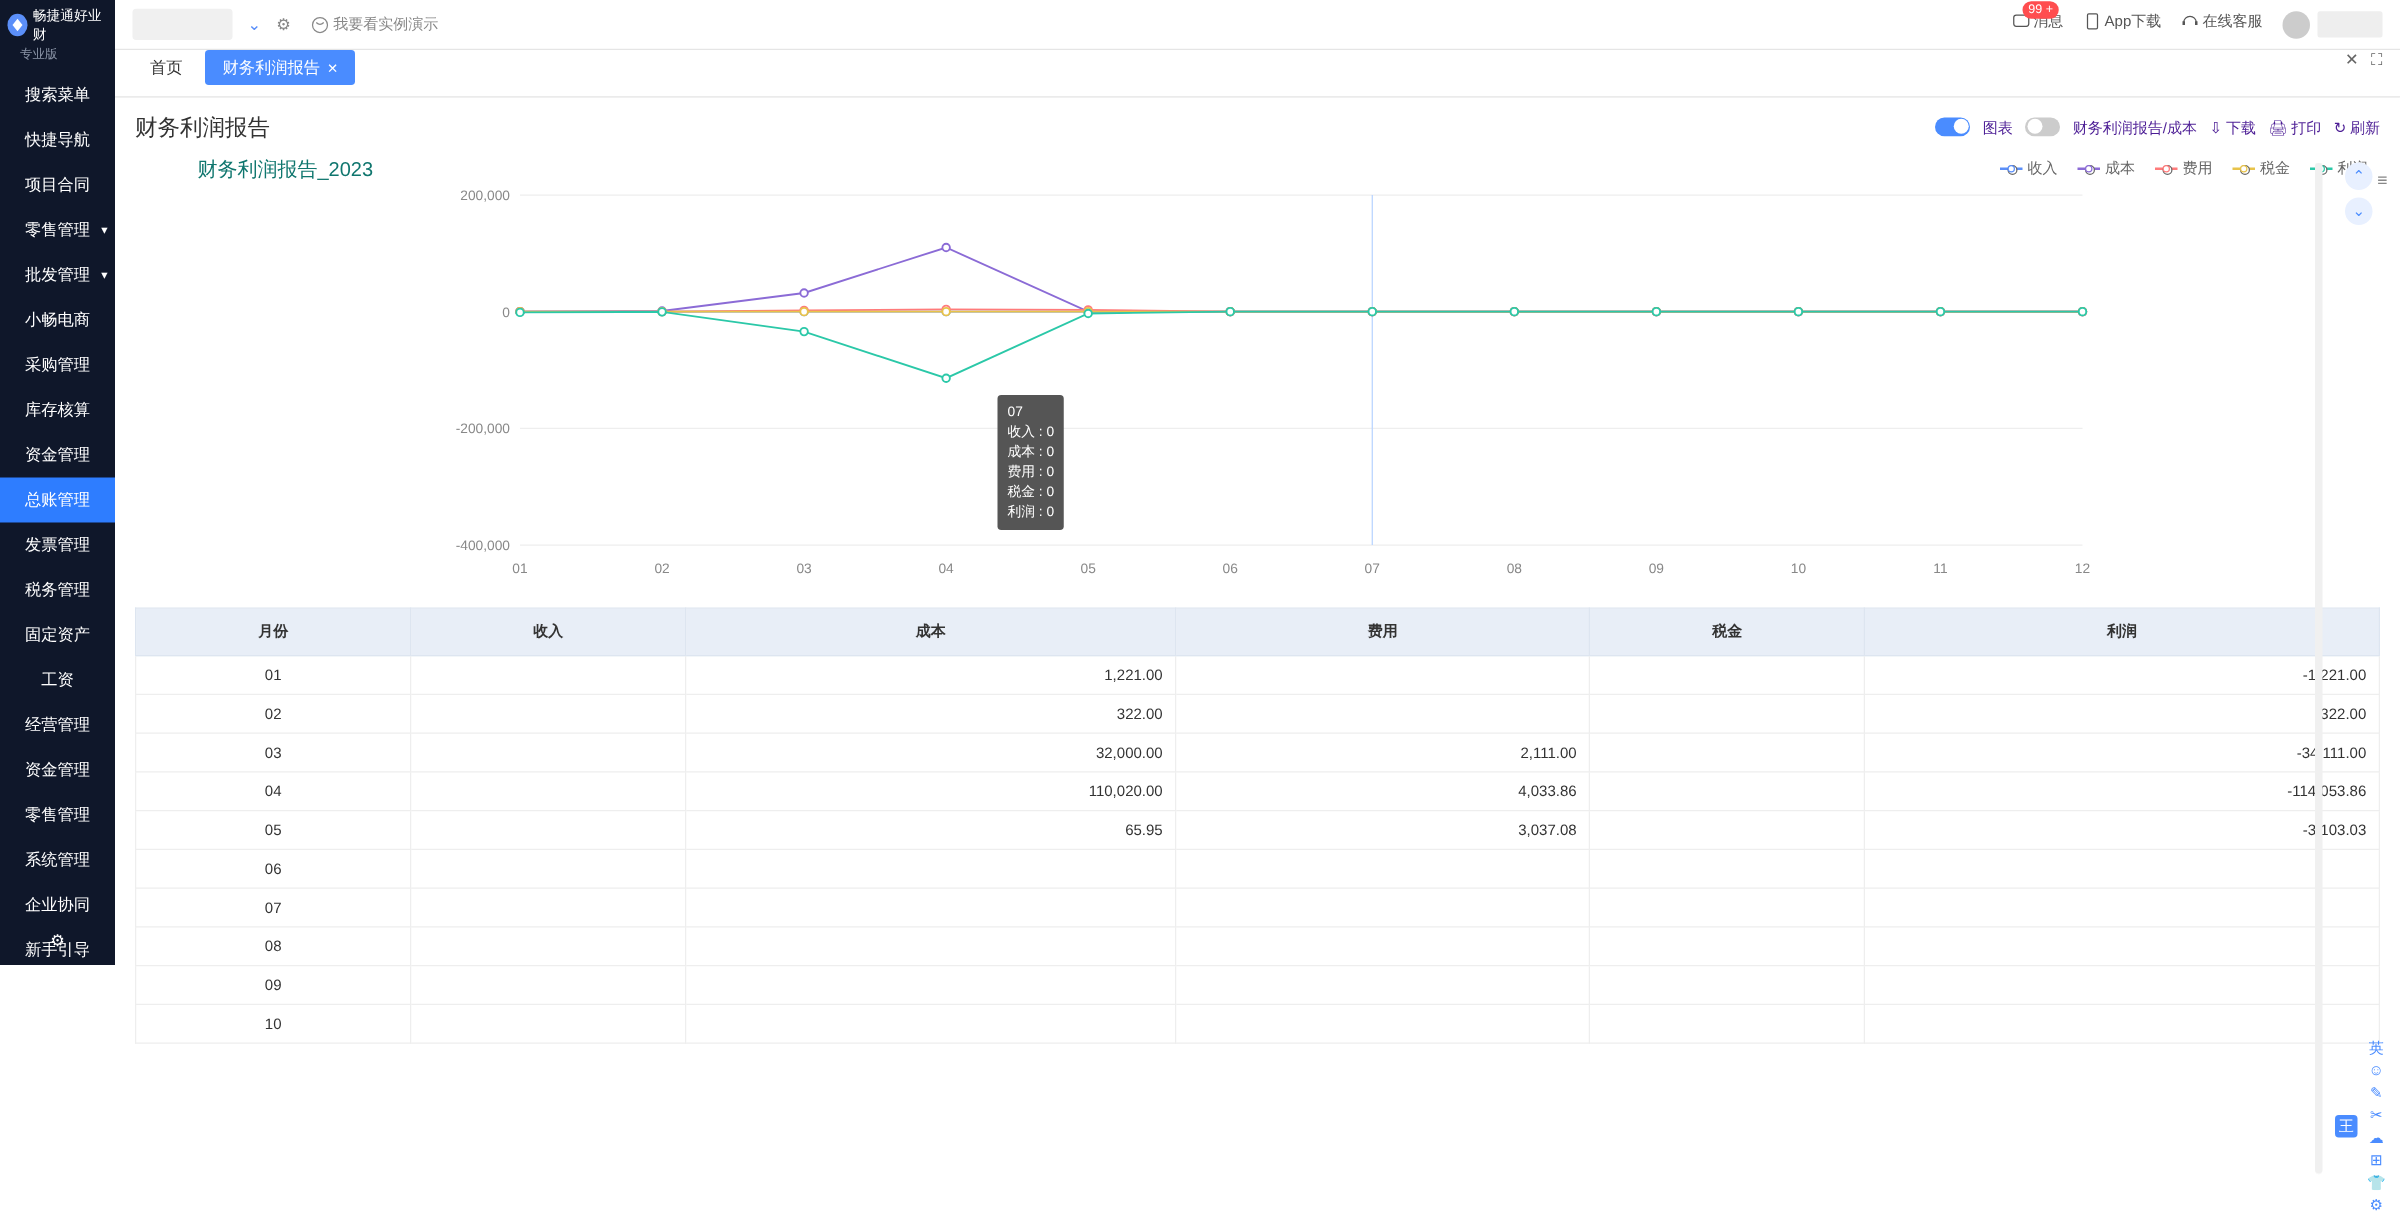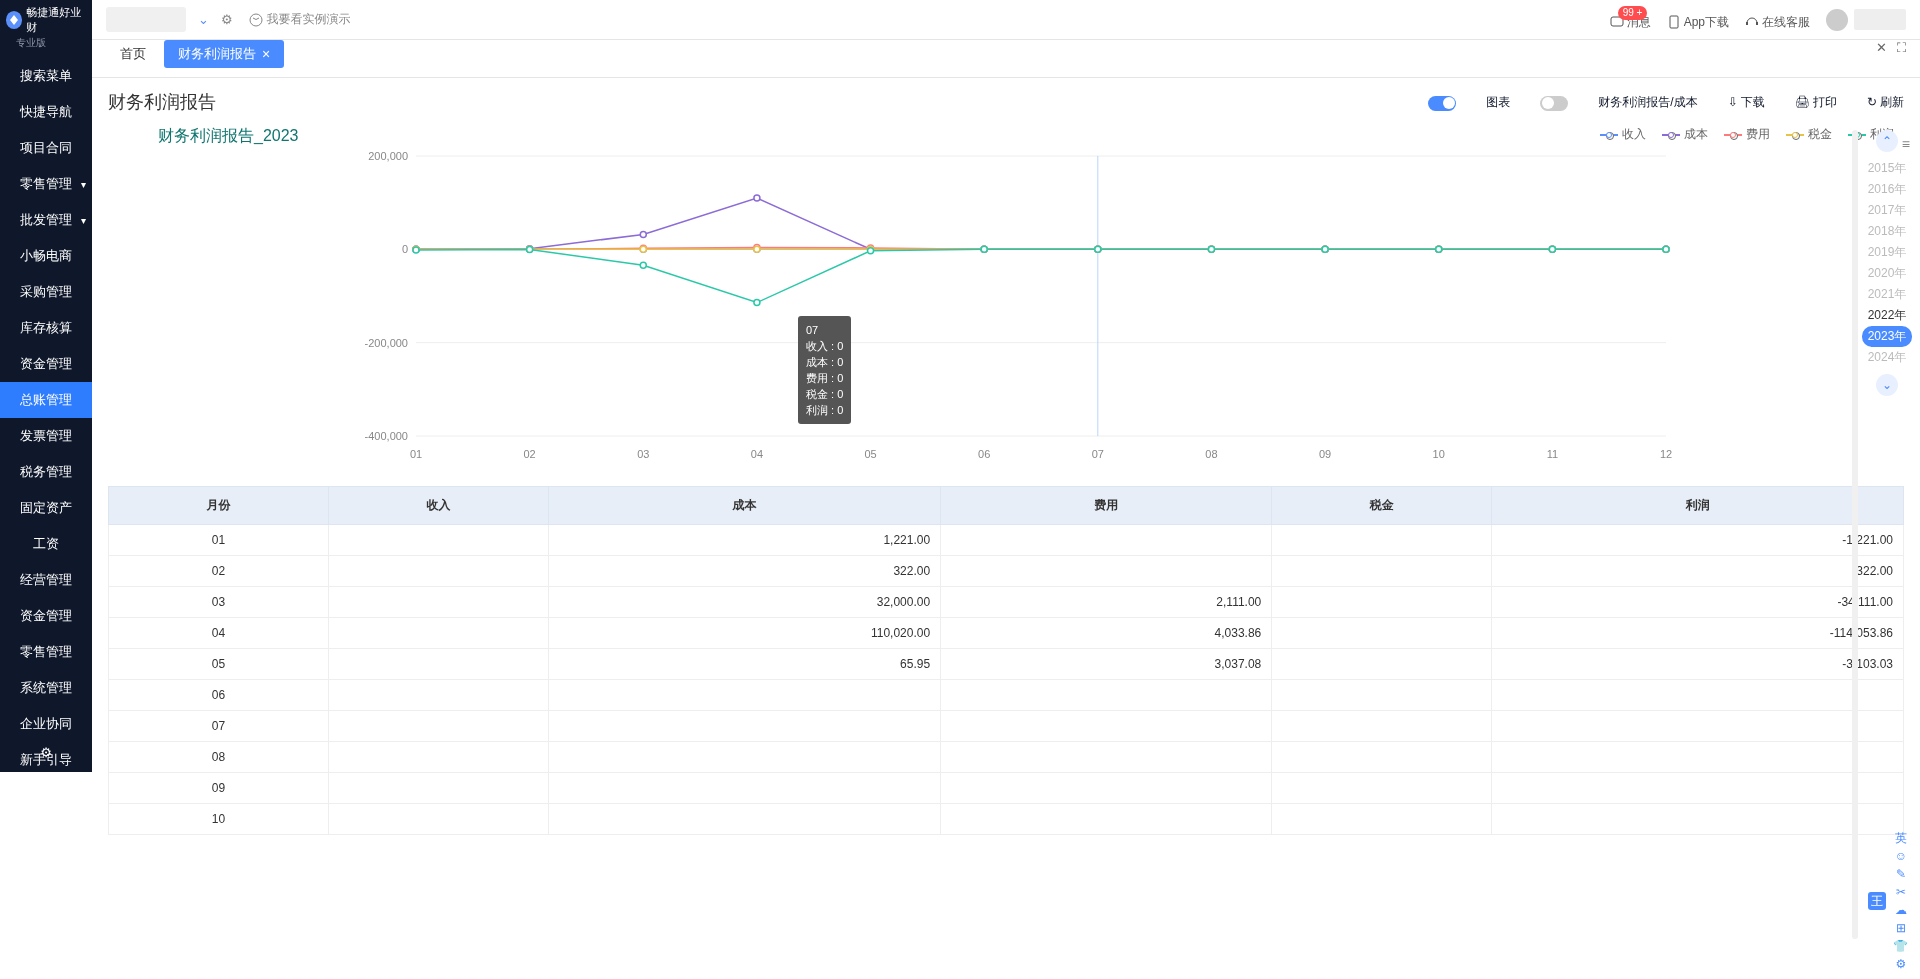--- a/index.html
+++ b/index.html
@@ -13,36 +13,36 @@
 .nav-item{height:36px;display:flex;align-items:center;justify-content:center;font-size:13px;cursor:pointer;position:relative}
 .nav-item.active{background:#2e7dff}
 .nav-item .arrow{position:absolute;right:6px;font-size:10px}
 .gear-bottom{position:absolute;bottom:12px;left:0;right:0;text-align:center;color:#fff;cursor:pointer}
 .top-header{position:fixed;left:92px;right:0;top:0;height:40px;background:#fff;border-bottom:1px solid #e5e5e5;display:flex;align-items:center;padding:0 14px;z-index:50}
 .org-name{background:#f0f0f0;padding:4px 10px;border-radius:3px;color:#999;font-size:12px}
 .dropdown-arrow{color:#5b8ff9;margin:0 12px;cursor:pointer}
 .gear-icon{color:#888;margin-right:16px;cursor:pointer}
 .demo-link{display:flex;align-items:center;color:#888;font-size:12px;cursor:pointer}
 .demo-link svg{margin-right:4px}
-.top-right{margin-left:auto;display:flex;align-items:flex-end;gap:16px}
+.top-right{margin-left:auto;display:flex;align-items:flex-start;gap:16px}
 .top-right-item{display:flex;align-items:center;font-size:12px;color:#555;cursor:pointer;position:relative}
 .top-right-item svg{margin-right:3px}
 .badge{position:absolute;top:-8px;left:8px;background:#ff4d4f;color:#fff;font-size:10px;padding:0 5px;border-radius:8px;line-height:14px}
 .avatar{width:22px;height:22px;background:#ccc;border-radius:50%;margin-right:6px}
 .tabs-bar{position:fixed;left:92px;right:0;top:40px;height:38px;background:#fff;border-bottom:1px solid #e5e5e5;display:flex;padding:0 14px;z-index:49}
 .tab{padding:0 14px;height:28px;display:flex;align-items:center;border-radius:3px;font-size:13px;cursor:pointer;margin-right:4px}
 .tab.home{color:#333}
 .tab.active{background:#4a8cff;color:#fff}
 .tab-close{margin-left:6px;font-size:14px}
 .tabs-right{margin-left:auto;display:flex;gap:10px}
 .tabs-right span{cursor:pointer;color:#666}
 .main{position:fixed;left:92px;right:0;top:78px;bottom:0;overflow:auto;background:#fff}
 .page-header{display:flex;align-items:center;padding:12px 16px;height:48px}
 .page-title{font-size:18px;font-weight:500}
-.page-actions{margin-left:auto;display:flex;align-items:flex-end;gap:30px;font-size:12px;color:#0f172a}
+.page-actions{margin-left:auto;display:flex;align-items:flex-start;gap:10px;font-size:12px;color:#4c1d95}
 .toggle{width:28px;height:15px;border-radius:8px;position:relative;cursor:pointer}
 .toggle.on{background:#4a8cff}
 .toggle.off{background:#ccc}
 .toggle::after{content:"";position:absolute;width:12px;height:12px;background:#fff;border-radius:50%;top:1.5px}
 .toggle.on::after{right:1.5px}
 .toggle.off::after{left:1.5px}
 .action-link{display:flex;align-items:center;cursor:pointer;gap:3px}
 .chart-area{position:relative;margin:0 16px;height:360px}
 .chart-title{position:absolute;left:50px;top:0;font-size:16px;color:#0f766e}
 .legend{position:absolute;right:10px;top:0;display:flex;gap:16px;font-size:12px;color:#666}
@@ -377,32 +377,20 @@
             <td></td>
           </tr>
         </tbody>
     </table>
   </div>
 </div>
 
 <div class="divider-vert"></div>
 <div class="year-panel">
   <div class="year-scroll">⌃</div>
-  <div id="years">
-      <div class="year">2015年</div>
-      <div class="year">2016年</div>
-      <div class="year">2017年</div>
-      <div class="year">2018年</div>
-      <div class="year">2019年</div>
-      <div class="year">2020年</div>
-      <div class="year">2021年</div>
-      <div class="year cur">2022年</div>
-      <div class="year sel">2023年</div>
-      <div class="year">2024年</div>
-    </div>
   <div class="year-scroll">⌄</div>
 </div>
 
 <div class="ime-bar">
   <span class="ime-icon blue">王</span>
   <span id="ime-icons">
       <span class="ime-icon">英</span>
       <span class="ime-icon">☺</span>
       <span class="ime-icon">✎</span>
       <span class="ime-icon">✂</span>

